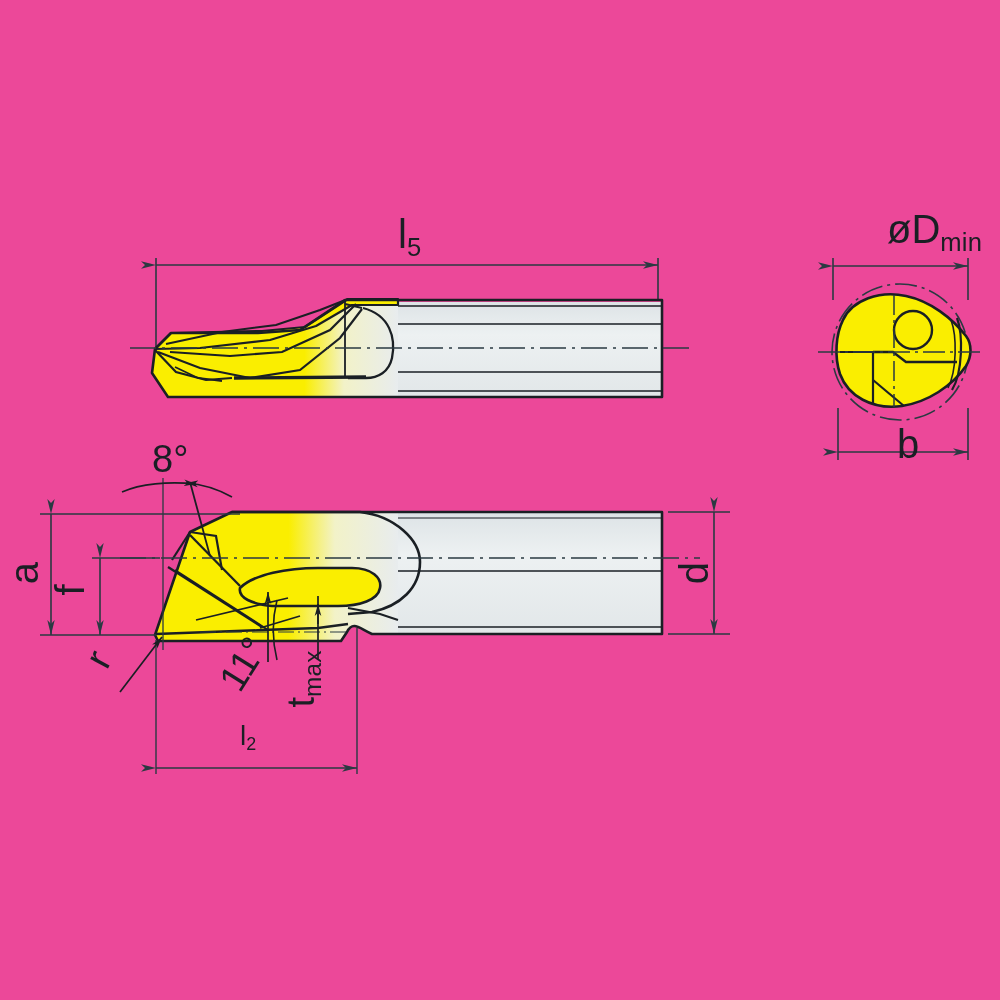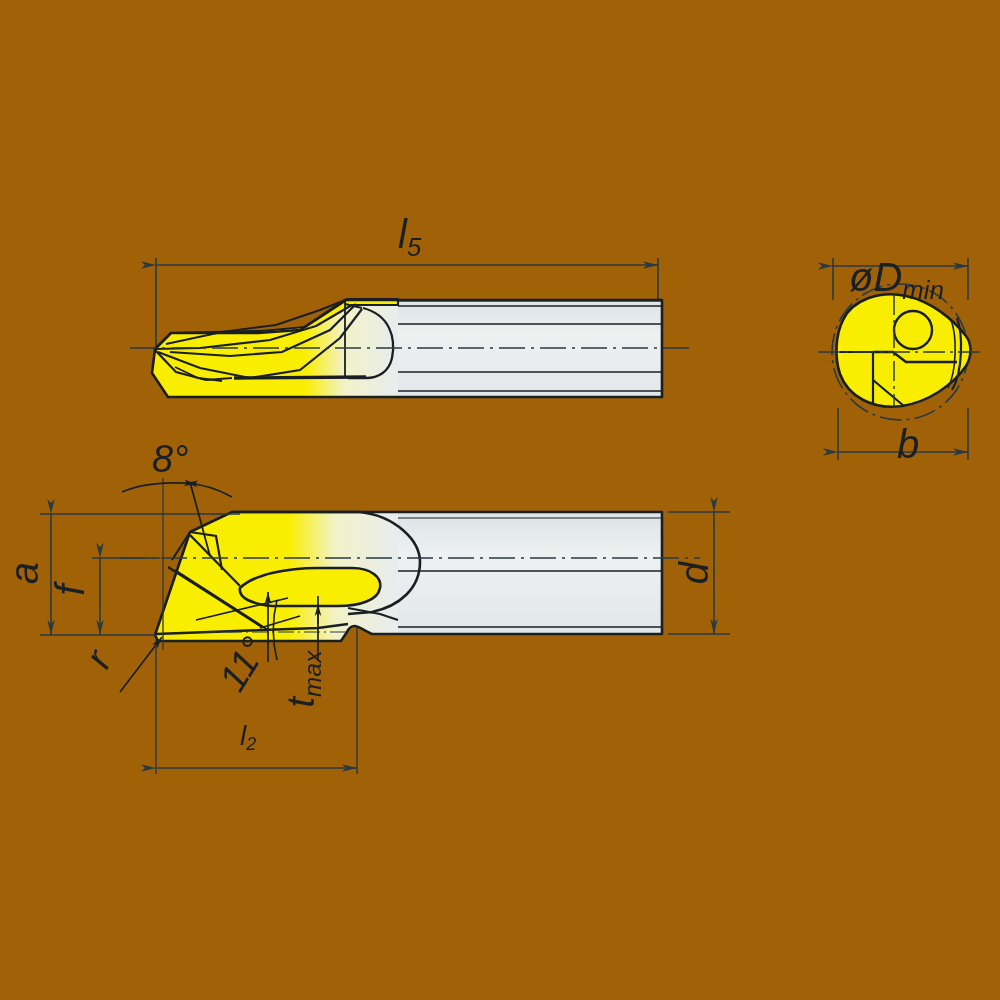--- a/index.html
+++ b/index.html
@@ -4,24 +4,23 @@
 <style>
   html, body {
     margin: 0;
     padding: 0;
     background: #ffffff;
   }
   #canvas {
     position: relative;
     width: 1000px;
     height: 1000px;
-    background: #a16207;
+    background: #ec4899;
     font-family: "Liberation Sans", sans-serif;
     overflow: hidden;
-    font-style: italic;
   }
   svg.drawing {
     position: absolute;
     left: 0;
     top: 0;
     width: 1000px;
     height: 1000px;
   }
   .lbl {
     position: absolute;
@@ -32,21 +31,21 @@
     user-select: none;
   }
   .lbl .sub {
     font-size: 0.64em;
     vertical-align: baseline;
     position: relative;
     top: 0.30em;
     letter-spacing: 0.2px;
   }
   .lbl-l5   { left: 398px;  top: 214px;  font-size: 40px; }
-  .lbl-dmin { left: 849px;  top: 209px;  font-size: 40px; margin-top: 48px; }
+  .lbl-dmin { left: 887px;  top: 209px;  font-size: 40px; }
   .lbl-b    { left: 897px;  top: 424px;  font-size: 40px; }
   .lbl-a    { left: 13px;   top: 553px;  font-size: 40px; transform: rotate(-90deg); transform-origin: 50% 50%; }
   .lbl-f    { left: 64px;   top: 570px;  font-size: 40px; transform: rotate(-90deg); transform-origin: 50% 50%; }
   .lbl-d    { left: 683px;  top: 553px;  font-size: 40px; transform: rotate(-90deg); transform-origin: 50% 50%; }
   .lbl-r    { left: 92px;   top: 640px;  font-size: 38px; transform: rotate(-62deg); transform-origin: 50% 50%; }
   .lbl-8deg { left: 152px;  top: 440px;  font-size: 38px; }
   .lbl-11   { left: 216px;  top: 645px;  font-size: 38px; transform: rotate(-58deg); transform-origin: 50% 50%; }
   .lbl-tmax { left: 272px;  top: 660px;  font-size: 38px; transform: rotate(-90deg); transform-origin: 50% 50%; }
   .lbl-l2   { left: 240px;  top: 722px;  font-size: 28px; }
 </style>

